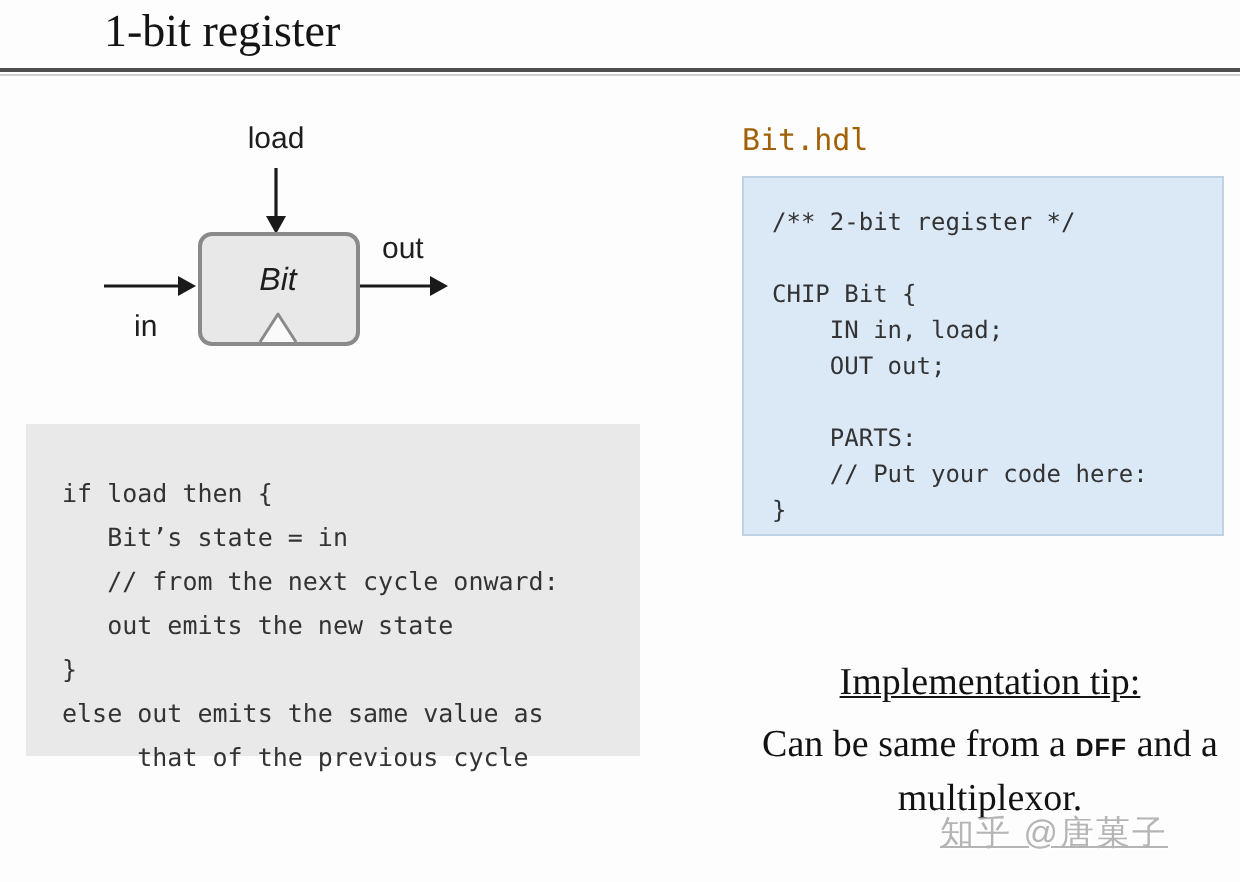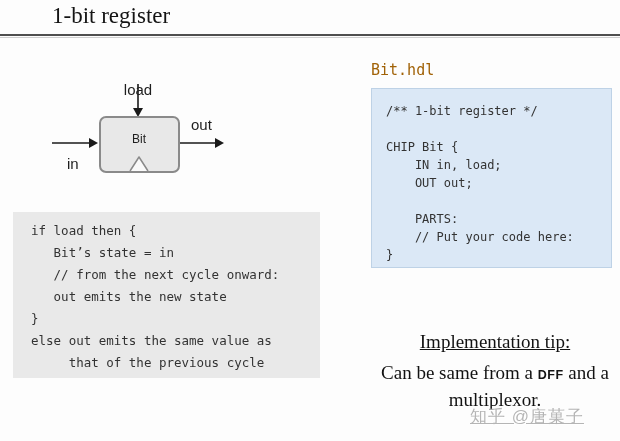--- a/index.html
+++ b/index.html
@@ -39,39 +39,39 @@
     top: 0;
     width: 620px;
     height: 441px;
     pointer-events: none;
   }
   .diag-label {
     position: absolute;
     font-size: 15px;
     color: #1e1e1e;
   }
-  .lbl-load { left: 138px; top: 61px; transform: translateX(-50%); margin-top: 20px; }
+  .lbl-load { left: 138px; top: 61px; transform: translateX(-50%); }
   .lbl-in   { left: 67px;  top: 116px; margin-top: 39px; }
   .lbl-out  { left: 191px; top: 116px; }
-  .lbl-bit  { left: 139px; top: 132px; transform: translateX(-50%); font-size: 12px; }
+  .lbl-bit  { left: 139px; top: 132px; transform: translateX(-50%); font-size: 16px; font-style: italic; }
   .codeblock {
     position: absolute;
     box-sizing: border-box;
     font-family: "DejaVu Sans Mono", monospace;
     color: #333333;
     white-space: pre;
     margin: 0;
   }
   .pseudocode {
     left: 13px;
     top: 212px;
     width: 307px;
     height: 166px;
     background: var(--pseudocode-bg, #e9e9e9);
-    padding: 8px 0 0 18px;
+    padding: 24px 0 0 18px;
     font-size: 12.5px;
     line-height: 22px;
   }
   .hdl-filename {
     position: absolute;
     left: 371px;
     top: 61px;
     font-family: "DejaVu Sans Mono", monospace;
     font-size: 15px;
     color: #a16207;
@@ -159,21 +159,21 @@
 
   <pre class="codeblock pseudocode">if load then {
    Bit’s state = in
    // from the next cycle onward:
    out emits the new state
 }
 else out emits the same value as
      that of the previous cycle</pre>
 
   <div class="hdl-filename">Bit.hdl</div>
-  <pre class="codeblock hdl-code">/** 1-bit register */
+  <pre class="codeblock hdl-code">/** 2-bit register */
 
 CHIP Bit {
     IN in, load;
     OUT out;
 
     PARTS:
     // Put your code here:
 }</pre>
 
   <div class="tip">

